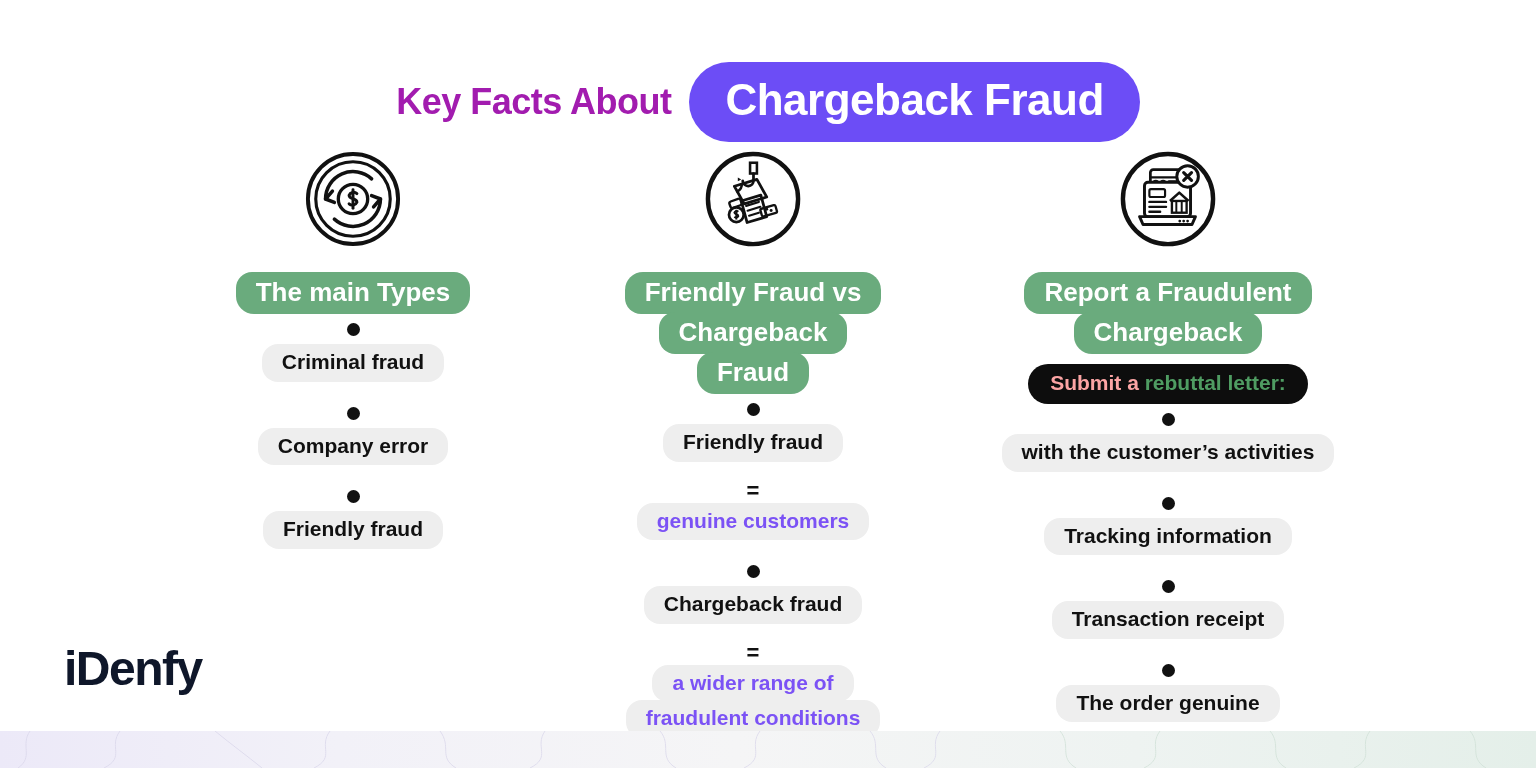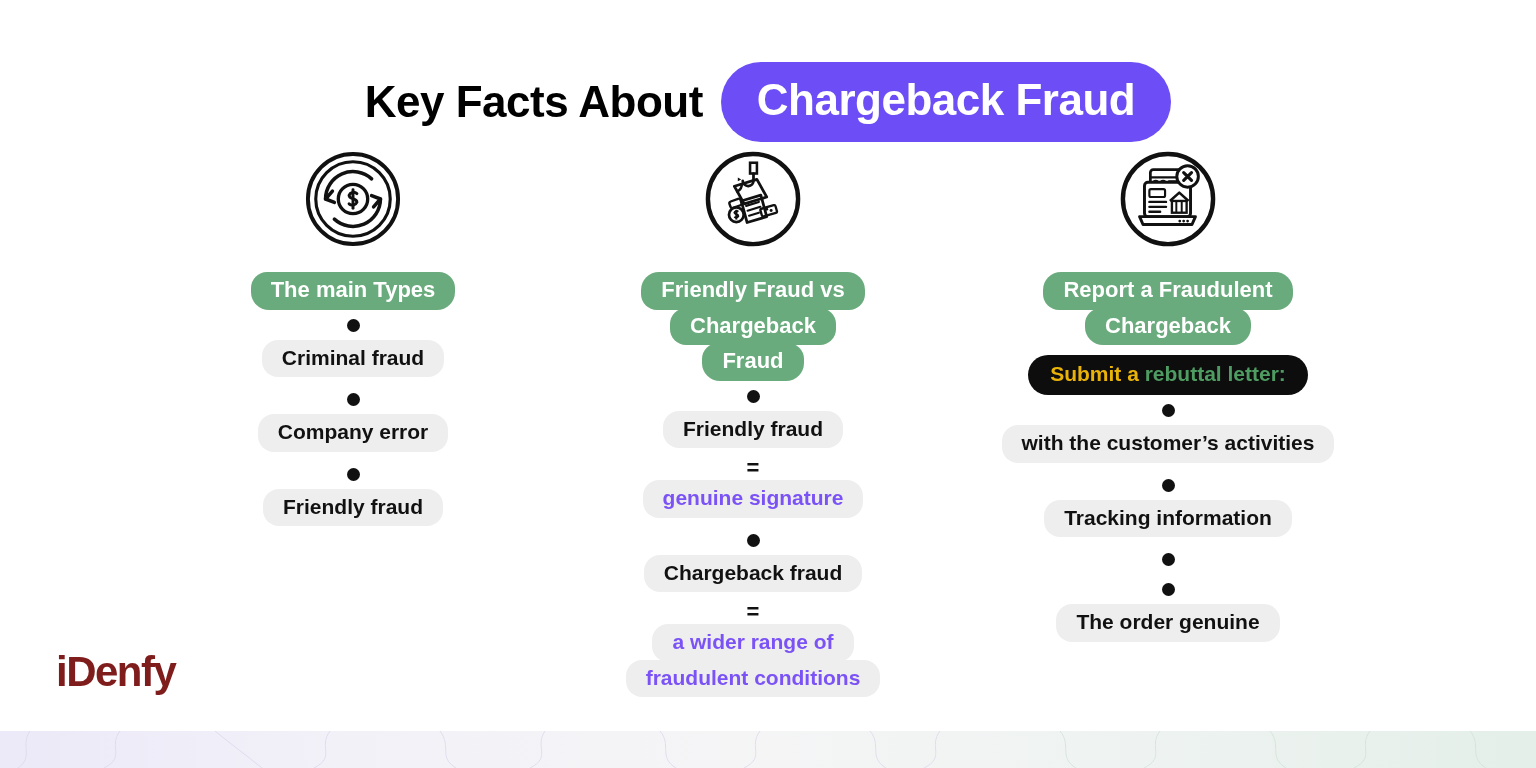--- a/index.html
+++ b/index.html
@@ -13,22 +13,22 @@
   }
 
   
   .title-row {
     position:absolute;
     top:62px; left:0; width:100%;
     display:flex; align-items:center; justify-content:center;
     gap:18px;
   }
   .title-plain {
-    font-size:44px; font-weight:bold;
-    color:#000000; letter-spacing:-0.5px;
+    font-size:36px; font-weight:bold;
+    color:#a21caf; letter-spacing:-0.5px;
     white-space:nowrap;
   }
   .title-pill {
     background:#6c4df6;
     color:#ffffff;
     font-size:44px; font-weight:bold;
     letter-spacing:-0.5px;
     padding:16px 36px 20px;
     border-radius:44px;
     white-space:nowrap;
@@ -64,74 +64,74 @@
   .pill-lines .pl {
     display:inline-block;
     line-height:1.12;
     white-space:nowrap;
   }
 
   .head-pill { margin-top:24px; }
   .head-pill .pl {
     background:#6aab7d;
     color:#ffffff;
-    font-size:22px; font-weight:bold;
+    font-size:26px; font-weight:bold;
     padding:6px 20px 7px;
     border-radius:16px;
     margin-bottom:-2px;
   }
   .head-pill .pl:first-child { border-radius:18px 18px 16px 16px; }
   .head-pill .pl:last-child  { border-radius:16px 16px 18px 18px; margin-bottom:0; }
 
   
   .item-pill .pl {
     background:#eeeeee;
     color:#111111;
     font-size:21px; font-weight:bold;
     padding:6px 20px 8px;
     border-radius:16px;
     margin-bottom:-2px;
   }
-  .item-pill .pl:last-child { margin-bottom:7px; }
+  .item-pill .pl:last-child { margin-bottom:16px; }
   .item-pill.purple .pl { color:#7b52f5; }
 
   
   .black-pill {
     background:#0d0d0d;
     border-radius:20px;
     padding:7px 22px 9px;
     font-size:21px; font-weight:bold;
     white-space:nowrap;
     margin-top:10px;
   }
-  .black-pill .w { color:#eab308; }
+  .black-pill .w { color:#fca5a5; }
   .black-pill .g { color:#4f9c62; }
 
   
   .dot {
     width:13px; height:13px;
     background:#111111;
     border-radius:50%;
     margin:9px 0 8px;
   }
   .eq {
     font-size:22px; font-weight:bold;
     color:#111111;
     line-height:1;
     margin:2px 0 1px;
     letter-spacing:0;
   }
 
   
   .logo {
     position:absolute;
-    left:56px; bottom:72px;
-    font-size:42px;
+    left:64px; bottom:72px;
+    font-size:48px;
     font-weight:bold;
-    color:#7f1d1d;
+    color:#0f172a;
     letter-spacing:-1.5px;
   }
 
   
   .band {
     position:absolute;
     left:0; bottom:0;
     width:100%; height:37px;
     background:linear-gradient(90deg,#ece9f8 0%,#f2f1f8 22%,#f5f5f6 48%,#eef3f1 74%,#e4efe9 100%);
     overflow:hidden;
@@ -209,21 +209,21 @@
       <span class="pl">Chargeback</span>
       <span class="pl">Fraud</span>
     </div>
 
     <div class="dot"></div>
     <div class="pill-lines item-pill">
       <span class="pl">Friendly fraud</span>
     </div>
     <div class="eq">=</div>
     <div class="pill-lines item-pill purple">
-      <span class="pl">genuine signature</span>
+      <span class="pl">genuine customers</span>
     </div>
 
     <div class="dot"></div>
     <div class="pill-lines item-pill">
       <span class="pl">Chargeback fraud</span>
     </div>
     <div class="eq">=</div>
     <div class="pill-lines item-pill purple">
       <span class="pl">a wider range of</span>
       <span class="pl">fraudulent conditions</span>
@@ -268,20 +268,23 @@
     <div class="pill-lines item-pill">
       <span class="pl">with the customer’s activities</span>
     </div>
 
     <div class="dot"></div>
     <div class="pill-lines item-pill">
       <span class="pl">Tracking information</span>
     </div>
 
     <div class="dot"></div>
+    <div class="pill-lines item-pill">
+      <span class="pl">Transaction receipt</span>
+    </div>
 
     <div class="dot"></div>
     <div class="pill-lines item-pill">
       <span class="pl">The order genuine</span>
     </div>
   </div>
 
 </div>
 
 <div class="logo">iDenfy</div>

